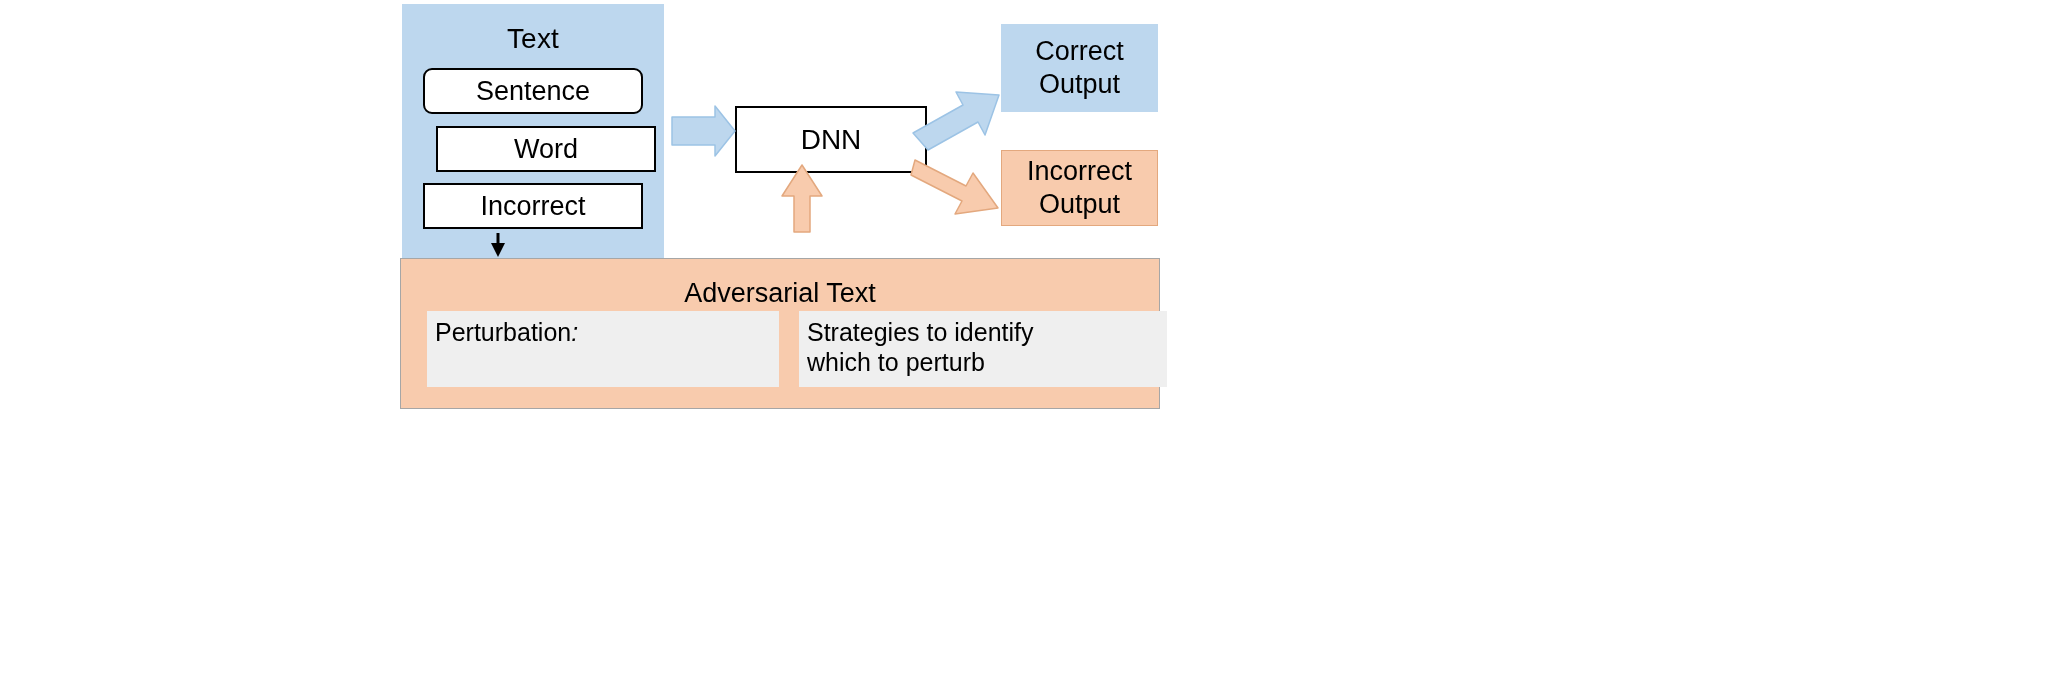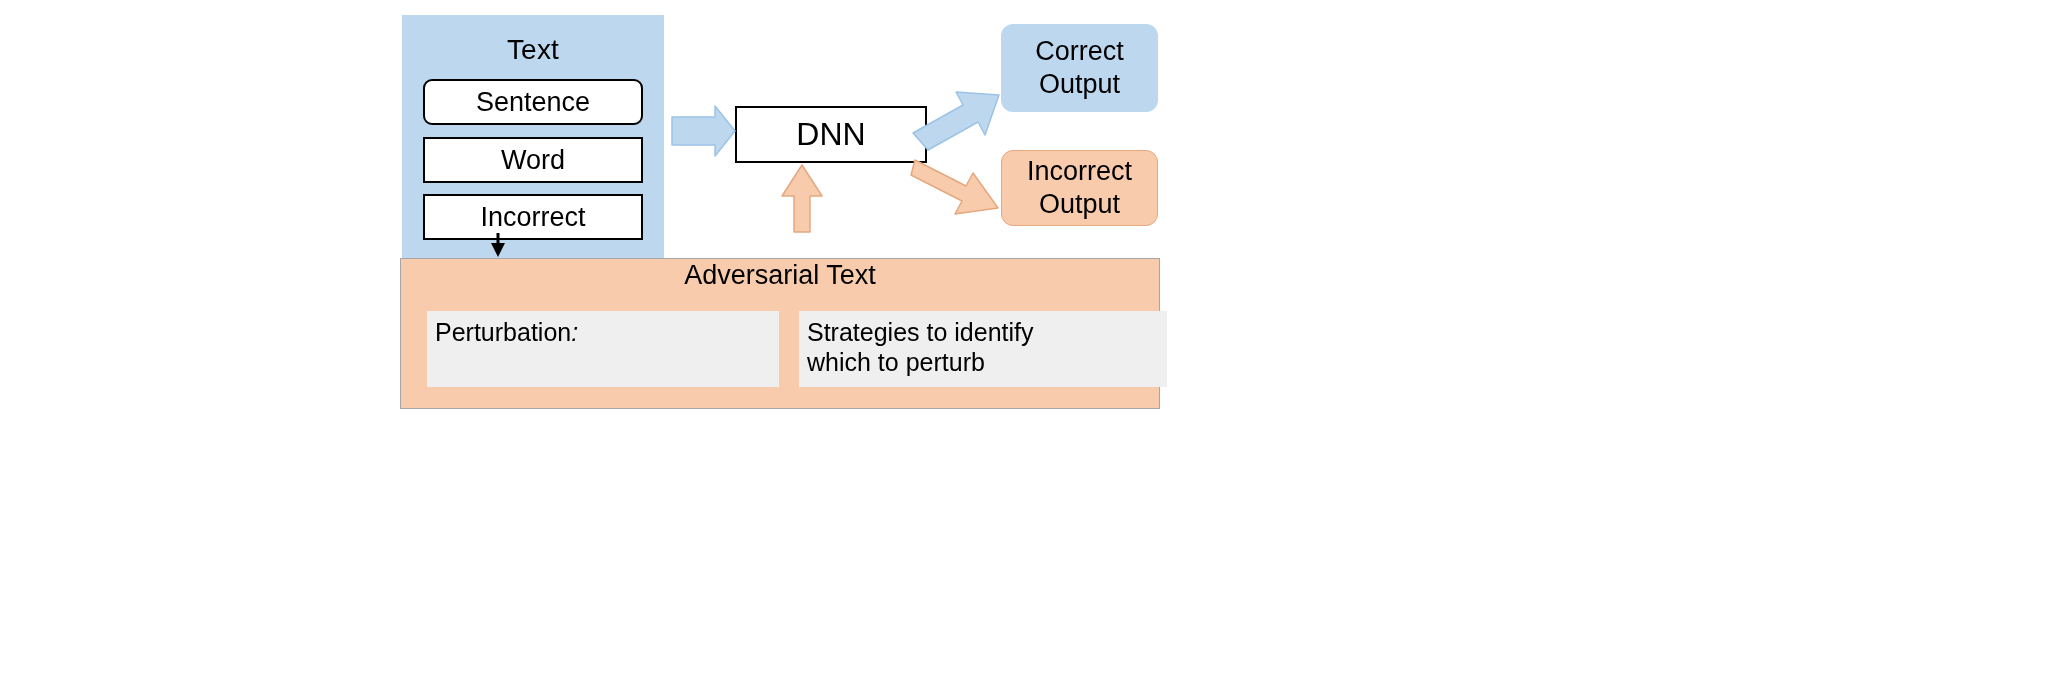--- a/index.html
+++ b/index.html
@@ -21,21 +21,21 @@
     left: 0;
     top: 0;
     width: 2049px;
     height: 540px;
   }
 
   
   .text-panel {
     position: absolute;
     left: 402px;
-    top: 15px;
+    top: 4px;
     width: 262px;
     height: 299px;
     background: #bdd7ee;
     box-sizing: border-box;
   }
   .text-panel-title {
     position: absolute;
     left: 0;
     top: 20px;
     width: 100%;
@@ -51,51 +51,50 @@
     height: 46px;
     background: #ffffff;
     border: 2.5px solid #000000;
     box-sizing: border-box;
     display: flex;
     align-items: center;
     justify-content: center;
     font-size: 27px;
   }
   .level-box.b1 { top: 64px; border-radius: 9px; }
-  .level-box.b2 { top: 122px; }
+  .level-box.b2 { top: 122px; margin-left: 13px; }
   .level-box.b3 { top: 179px; }
 
   
   .dnn-box {
     position: absolute;
     left: 735px;
     top: 106px;
     width: 192px;
-    height: 57px;
+    height: 67px;
     background: #ffffff;
     border: 2.5px solid #000000;
     box-sizing: border-box;
     display: flex;
     align-items: center;
     justify-content: center;
-    font-size: 32px;
+    font-size: 28px;
   }
 
   
   .out-box {
     position: absolute;
     box-sizing: border-box;
     display: flex;
     flex-direction: column;
     align-items: center;
     justify-content: center;
     font-size: 27px;
     line-height: 33px;
     text-align: center;
-    border-radius: 12px;
   }
   .out-correct {
     left: 1001px;
     top: 24px;
     width: 157px;
     height: 88px;
     background: #bdd7ee;
   }
   .out-incorrect {
     left: 1001px;
@@ -123,21 +122,21 @@
     top: 258px;
     width: 760px;
     height: 151px;
     background: #f8cbad;
     border: 1.5px solid #a6a6a6;
     box-sizing: border-box;
   }
   .adv-title {
     position: absolute;
     left: 0;
-    top: 0;
+    top: 18px;
     width: 100%;
     text-align: center;
     font-size: 27px;
     line-height: 32px;
   }
   .adv-cell {
     position: absolute;
     top: 52px;
     height: 76px;
     background: #efefef;

